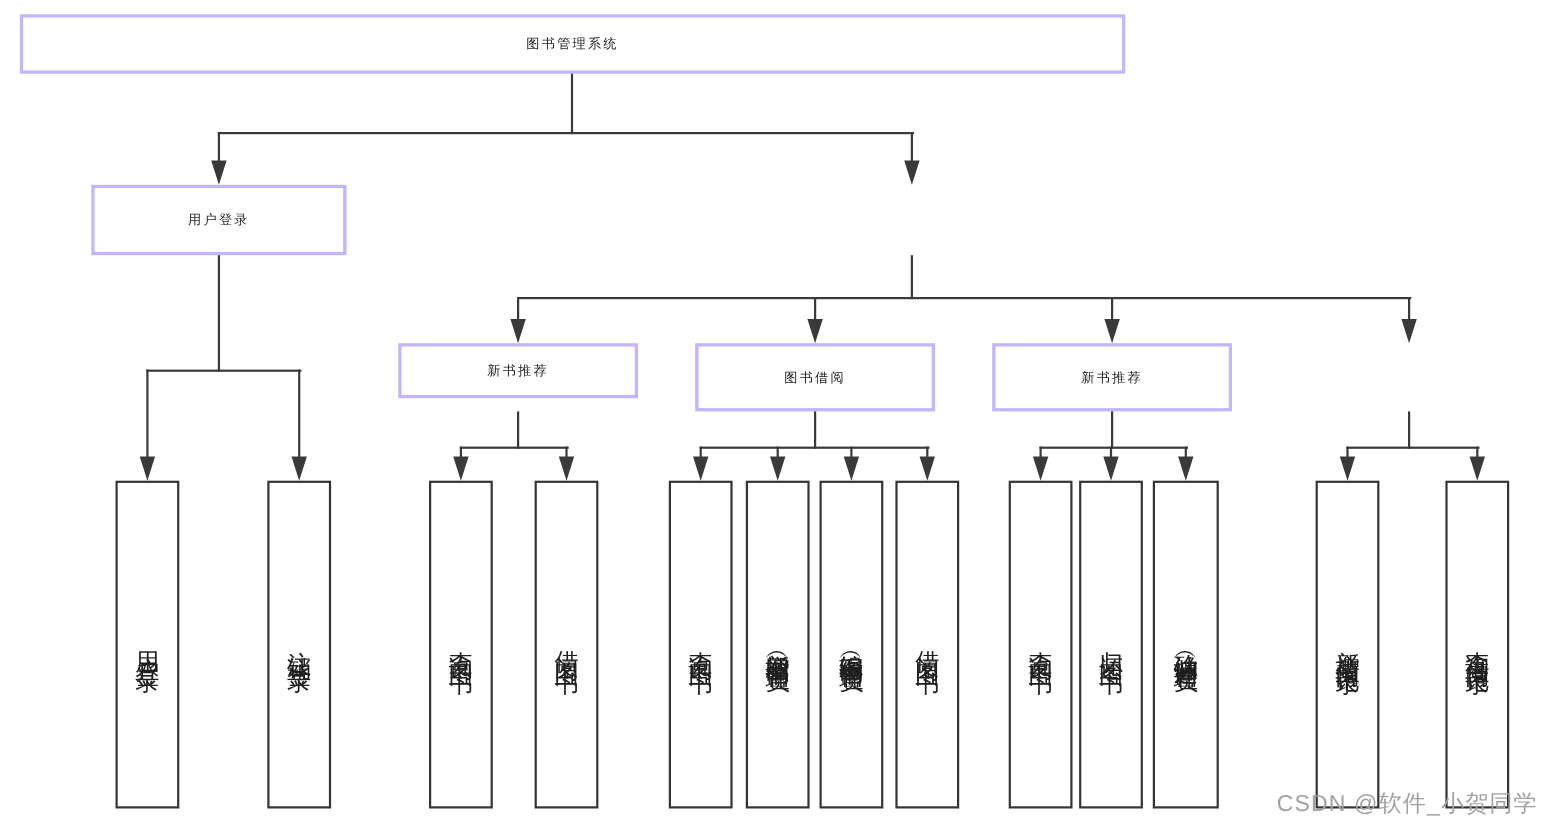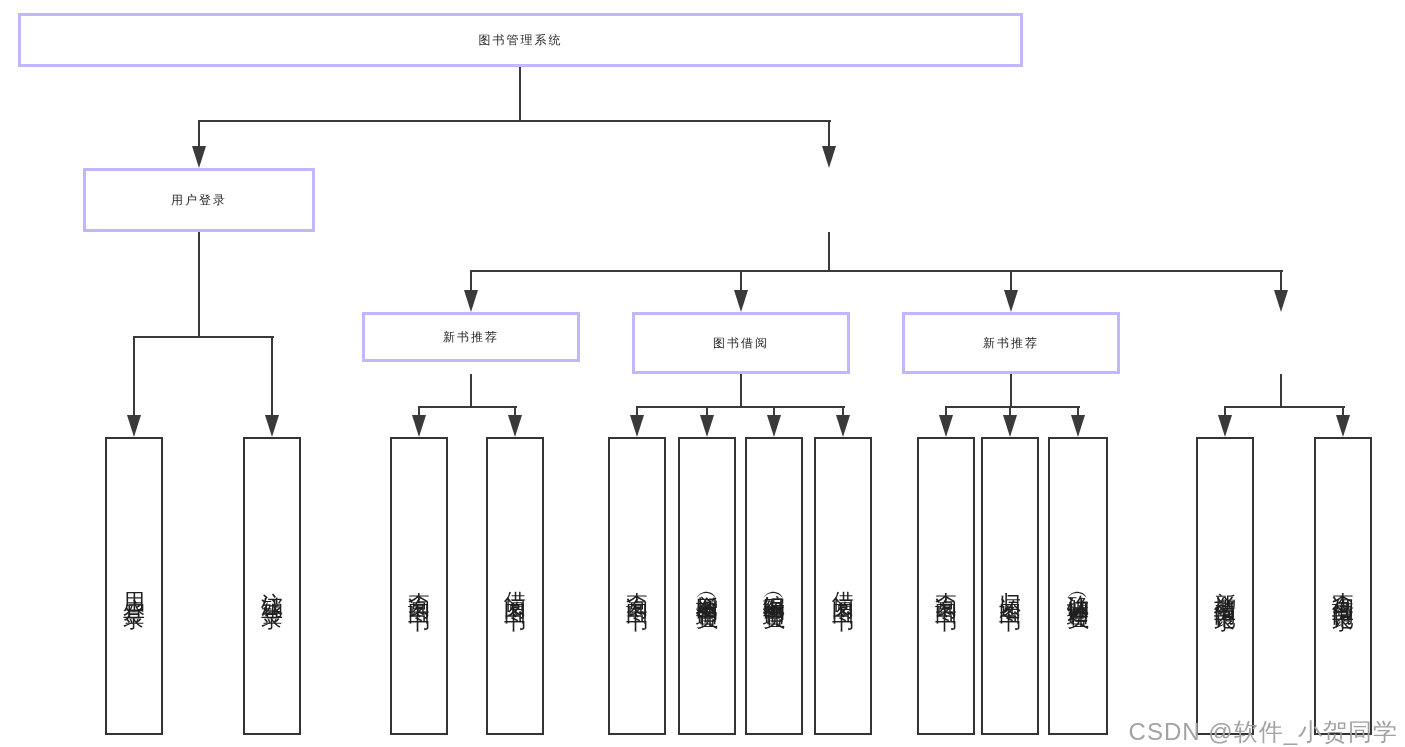--- a/index.html
+++ b/index.html
@@ -37,21 +37,21 @@
   .hline{position:absolute;height:2px;background:#3a3a3a;}
   .arrow{
     position:absolute;width:0;height:0;
     border-left:7px solid transparent;
     border-right:7px solid transparent;
     border-top:22px solid #3a3a3a;
   }
   .watermark{
     position:absolute;
     top:716px;right:7px;
-    font-size:24px;
+    font-size:21px;
     color:#a2a2a2;
     letter-spacing:1px;
     z-index:20;
     white-space:nowrap;
   }
 </style>
 </head>
 <body>
 
 <div id="stage">

